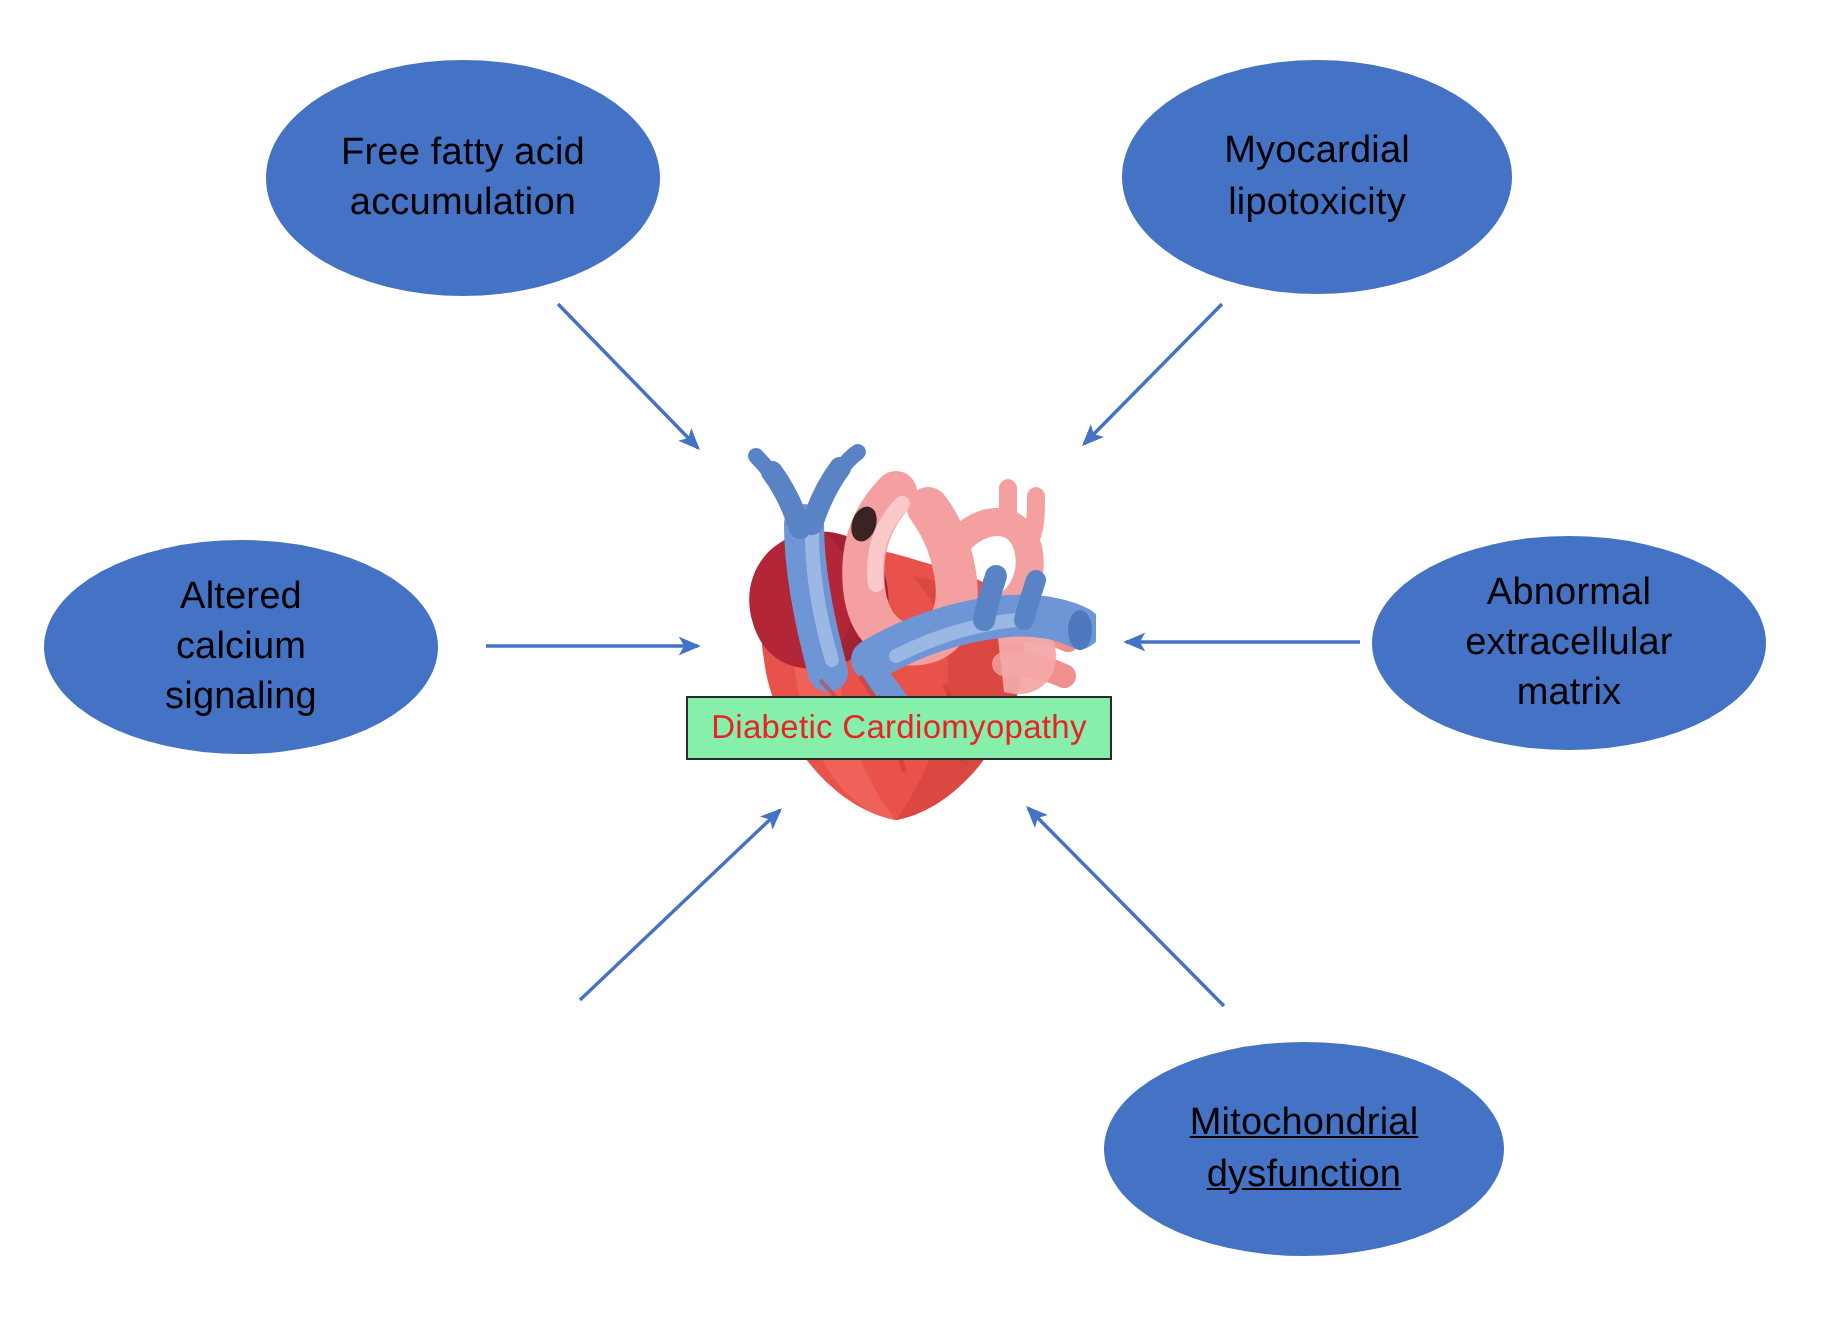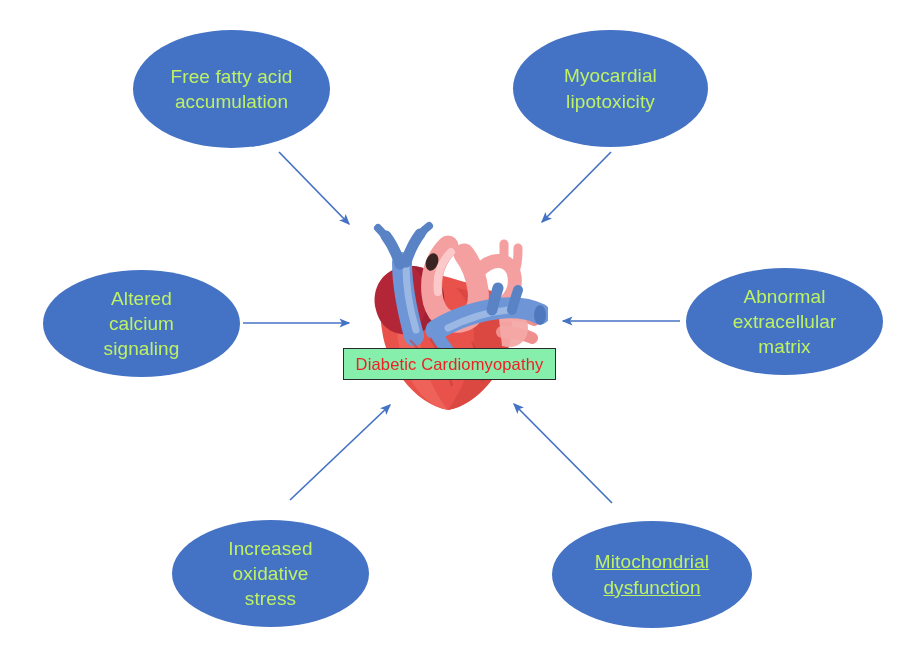--- a/index.html
+++ b/index.html
@@ -25,21 +25,21 @@
     height: 660px;
   }
   .node {
     position: absolute;
     display: flex;
     align-items: center;
     justify-content: center;
     text-align: center;
     border-radius: 50%;
     background: #4472C4;
-    color: #bef264;
+    color: #000000;
     font-size: 19px;
     line-height: 1.33;
     letter-spacing: 0.1px;
     box-sizing: border-box;
     padding: 4px 12px;
     user-select: none;
   }
   .node-label {
     display: block;
     white-space: pre-line;
@@ -145,41 +145,36 @@
 
   <div id="center-label">
     <span>Diabetic Cardiomyopathy</span>
   </div>
 
   <div class="node" style="left:133px; top:30px; width:197px; height:118px;">
     <span class="node-label">Free fatty acid
 accumulation</span>
   </div>
 
-  <div class="node" style="left:513px; top:30px; width:195px; height:117px;">
+  <div class="node" style="left:561px; top:30px; width:195px; height:117px;">
     <span class="node-label">Myocardial
 lipotoxicity</span>
   </div>
 
-  <div class="node" style="left:43px; top:270px; width:197px; height:107px;text-align:center;">
+  <div class="node" style="left:22px; top:270px; width:197px; height:107px;text-align:center;">
     <span class="node-label">Altered
 calcium
 signaling</span>
   </div>
 
   <div class="node" style="left:686px; top:268px; width:197px; height:107px;">
     <span class="node-label">Abnormal
 extracellular
 matrix</span>
   </div>
 
-  <div class="node" style="left:172px; top:520px; width:197px; height:107px;">
-    <span class="node-label">Increased
-oxidative
-stress</span>
-  </div>
 
   <div class="node" style="left:552px; top:521px; width:200px; height:107px;text-decoration:underline;">
     <span class="node-label">Mitochondrial
 dysfunction</span>
   </div>
 
 </div>
 
 </body></html>

